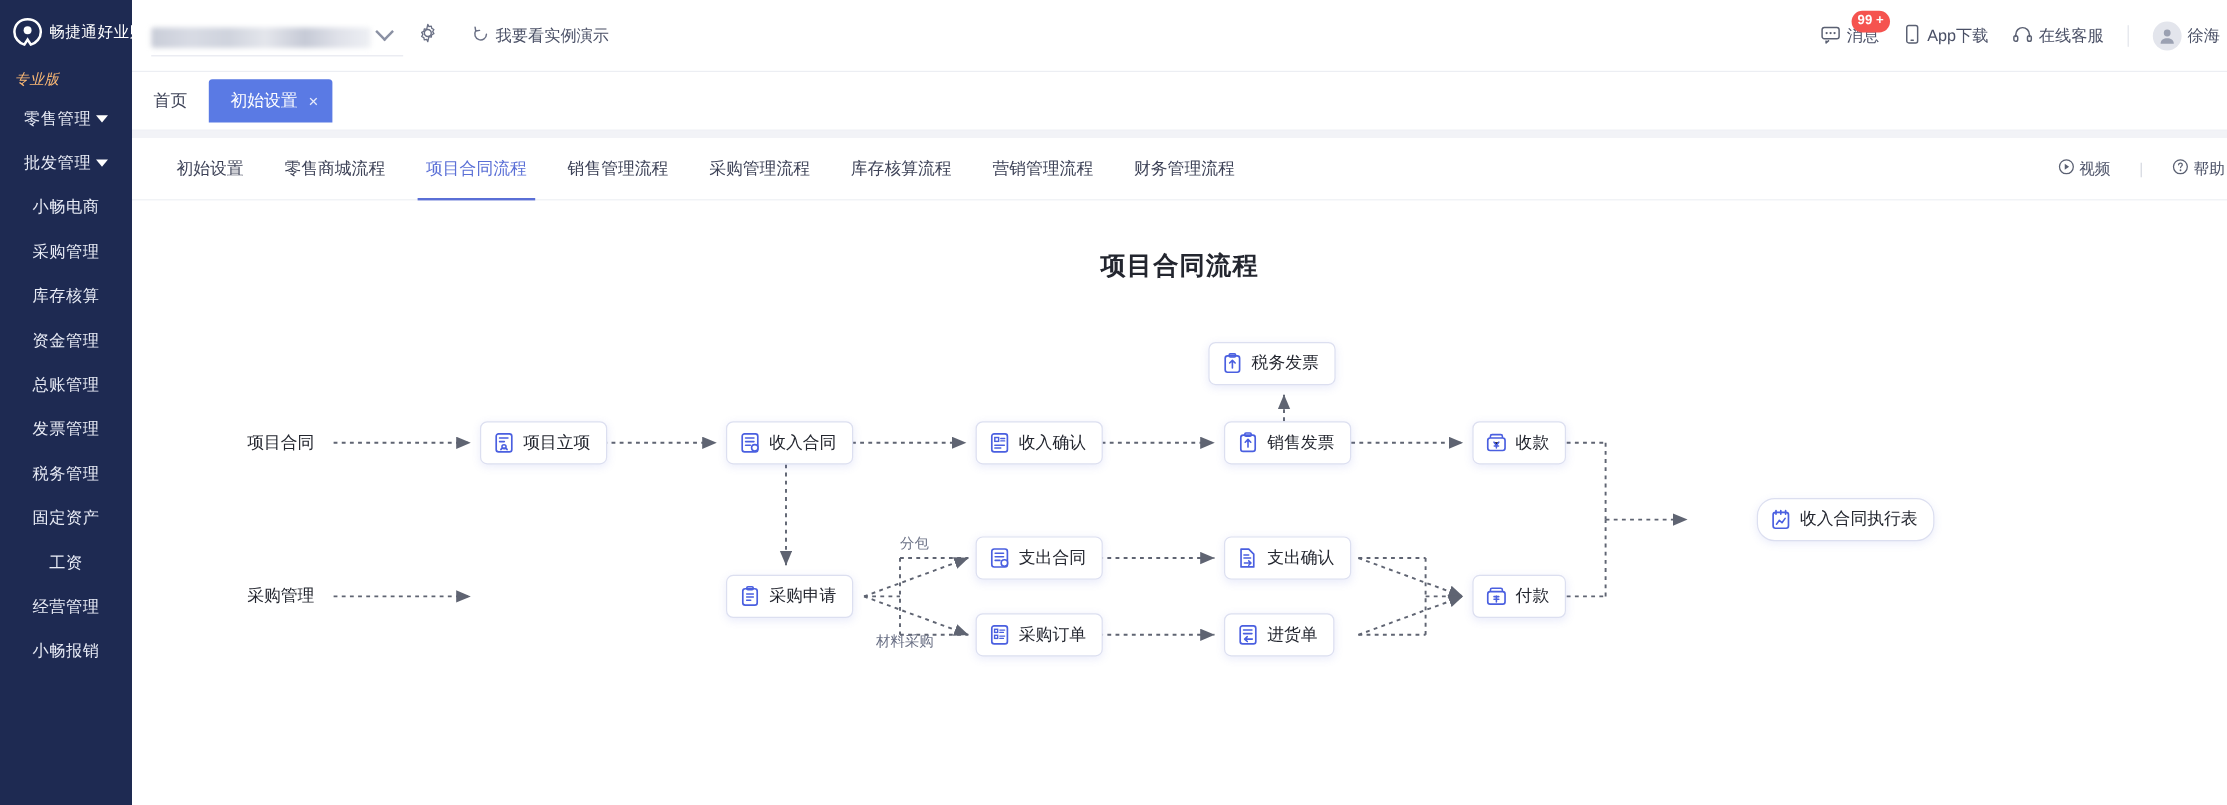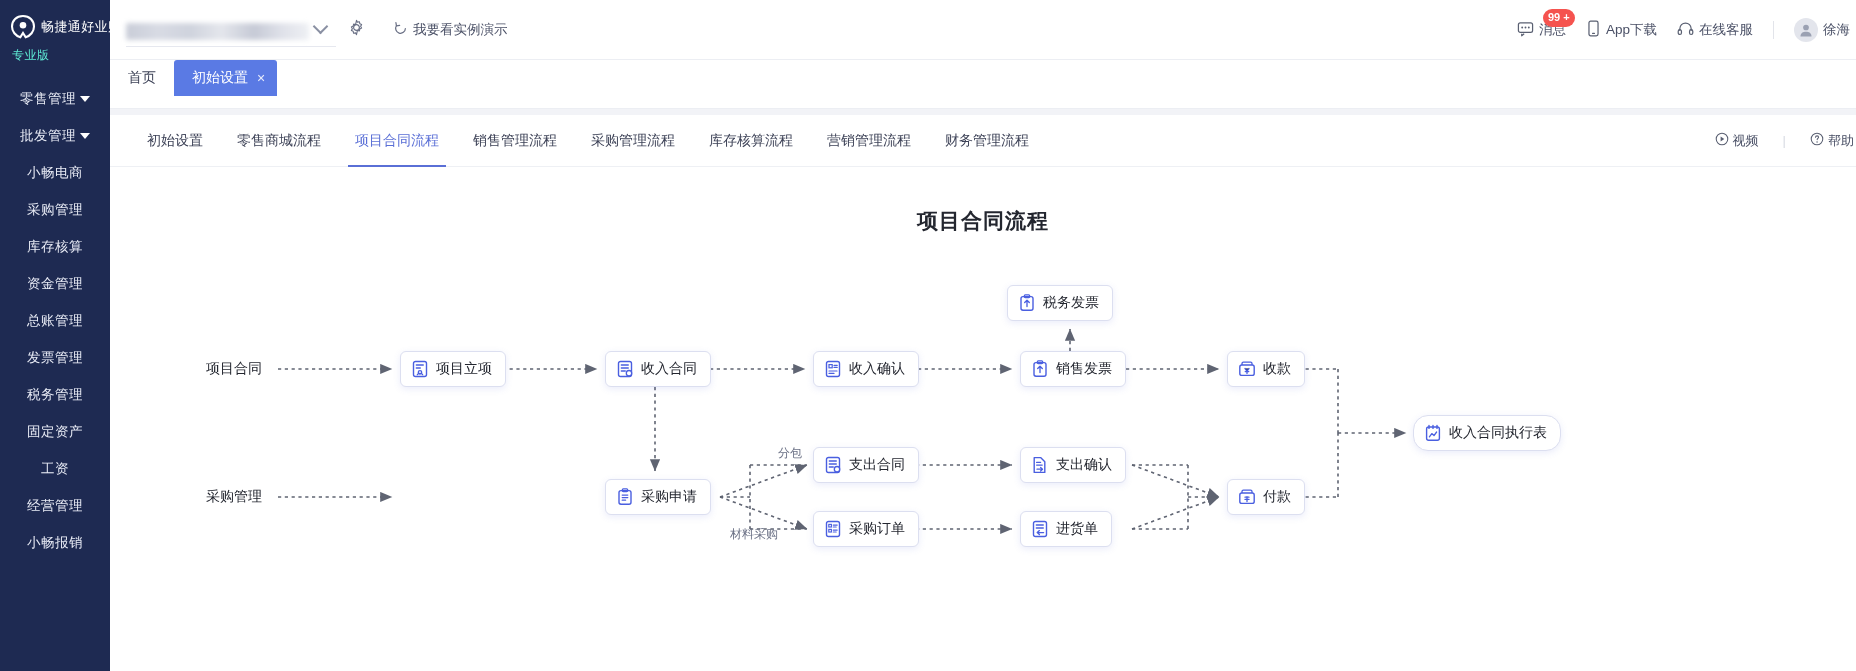--- a/index.html
+++ b/index.html
@@ -20,22 +20,23 @@
   .brand {
     height: 76px; padding: 14px 0 0 10px; position: relative;
   }
   .brand-row { display: flex; align-items: center; gap: 5px; }
   .brand-logo { width: 26px; height: 26px; flex: 0 0 26px; }
   .brand-name {
     font-size: 13px; letter-spacing: .4px; color: #ffffff;
     white-space: nowrap; overflow: hidden;
   }
   .brand-sub {
-    font-size: 12px; color: #5eead4; margin-top: 7px; padding-left: 2px;
+    font-size: 12px; color: #fdba74; margin-top: 18px; padding-left: 2px;
     letter-spacing: .5px;
+    font-style: italic;
   }
   .nav { padding-top: 4px; }
   .nav-item {
     height: 37px; display: flex; align-items: center; justify-content: center;
     gap: 4px; font-size: 13.5px; color: #e9ecf6; cursor: pointer;
     letter-spacing: .5px; white-space: nowrap;
   }
   .caret {
     width: 0; height: 0; border-left: 5px solid transparent;
     border-right: 5px solid transparent; border-top: 6px solid #ffffff;
@@ -81,21 +82,21 @@
   }
   .vdiv { width: 1px; height: 18px; background: #e2e4ea; }
   .avatar {
     width: 24px; height: 24px; border-radius: 50%; background: #e3e5ec;
     display: flex; align-items: center; justify-content: center;
   }
 
   
   .pagetabs {
     position: absolute; left: 110px; top: 60px; right: 0; height: 49px;
-    background: #ffffff; display: flex; align-items: flex-start;
+    background: #ffffff; display: flex; align-items: center;
     border-bottom: 1px solid #eceef3;
   }
   .ptab {
     height: 36px; padding: 0 18px; display: flex; align-items: center;
     font-size: 14px; color: #3d4257; cursor: pointer; white-space: nowrap;
   }
   .ptab.active {
     background: #5a7ae4; color: #ffffff; border-radius: 3px 3px 0 0;
     padding-right: 12px;
   }
@@ -421,21 +422,21 @@
               <span>销售发票</span>
             </div>
             <div class="node" style="left: 1117px; top: 236px;">
               <svg width="18" height="18" viewBox="0 0 18 18">
                 <rect x="1.8" y="5" width="14.4" height="10.4" rx="2" fill="none" stroke="#4a5fe0" stroke-width="1.4"></rect>
                 <path d="M4 5V3.6a1.4 1.4 0 011.4-1.4h7.2A1.4 1.4 0 0114 3.6V5" fill="none" stroke="#4a5fe0" stroke-width="1.3"></path>
                 <path d="M7 8.5L9 11l2-2.5M9 11v2.4M7.2 11.6h3.6" stroke="#4a5fe0" stroke-width="1.3" stroke-linecap="round" stroke-linejoin="round"></path>
               </svg>
               <span>收款</span>
             </div>
-            <div class="node" style="left: 1303px; top: 300px; border-radius: 15px;">
+            <div class="node" style="left: 1354px; top: 300px; border-radius: 15px;">
               <svg width="18" height="18" viewBox="0 0 18 18">
                 <rect x="2.6" y="3" width="12.8" height="13.2" rx="2" fill="none" stroke="#4a5fe0" stroke-width="1.4"></rect>
                 <path d="M5 1.4v3M9 1.4v3M13 1.4v3" stroke="#4a5fe0" stroke-width="1.4" stroke-linecap="round"></path>
                 <path d="M5.4 12.8l2.4-3.2 2.2 2 2.6-3.6" fill="none" stroke="#4a5fe0" stroke-width="1.3" stroke-linecap="round" stroke-linejoin="round"></path>
               </svg>
               <span>收入合同执行表</span>
             </div>
             <div class="node" style="left: 495px; top: 364px;">
               <svg width="18" height="18" viewBox="0 0 18 18">
                 <rect x="3" y="2.6" width="12" height="13.6" rx="2" fill="none" stroke="#4a5fe0" stroke-width="1.4"></rect>
@@ -484,20 +485,20 @@
                 <path d="M12.6 12.6H6.4M8.4 10.6L6.2 12.6l2.2 2" fill="none" stroke="#4a5fe0" stroke-width="1.35" stroke-linecap="round" stroke-linejoin="round"></path>
               </svg>
               <span>进货单</span>
             </div>
           </div>
         <div id="rowlabel-list">
             <div class="rowlabel" style="left: 96px; top: 245px;">项目合同</div>
             <div class="rowlabel" style="left: 96px; top: 373px;">采购管理</div>
           </div>
         <div id="edgelabel-list">
-            <div class="edgelabel" style="left: 668px; top: 330px;">分包</div>
+            <div class="edgelabel" style="left: 640px; top: 330px;">分包</div>
             <div class="edgelabel" style="left: 620px; top: 411px;">材料采购</div>
           </div>
       </div>
 
     </div>
   </div>
 </div>
 
 </body></html>

